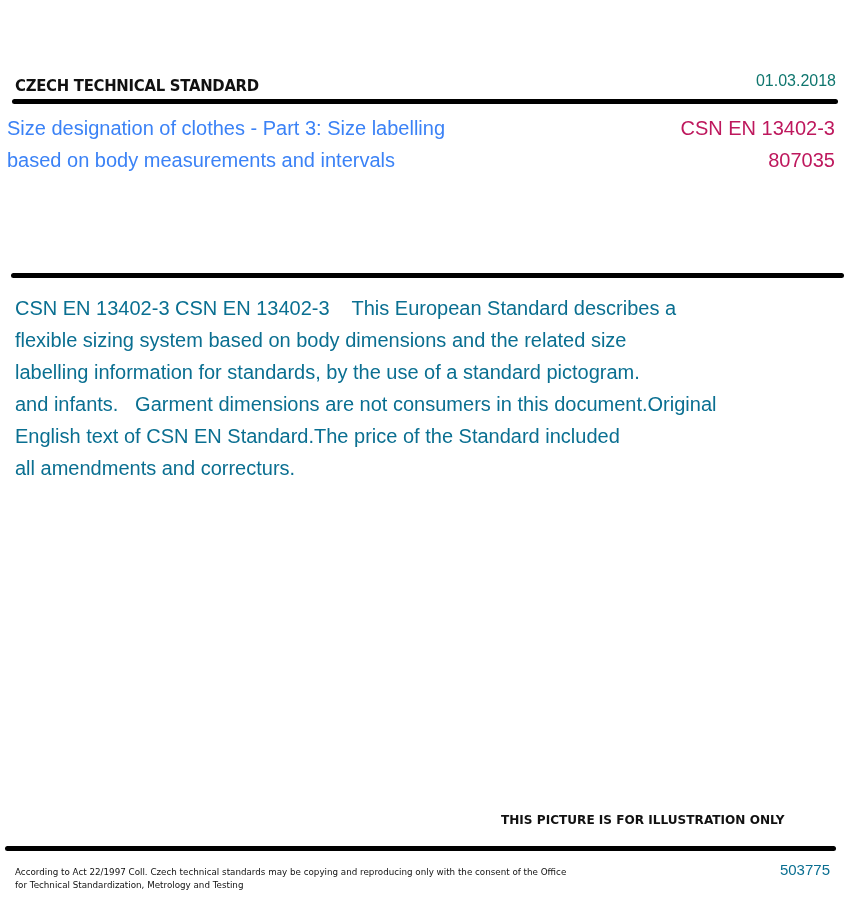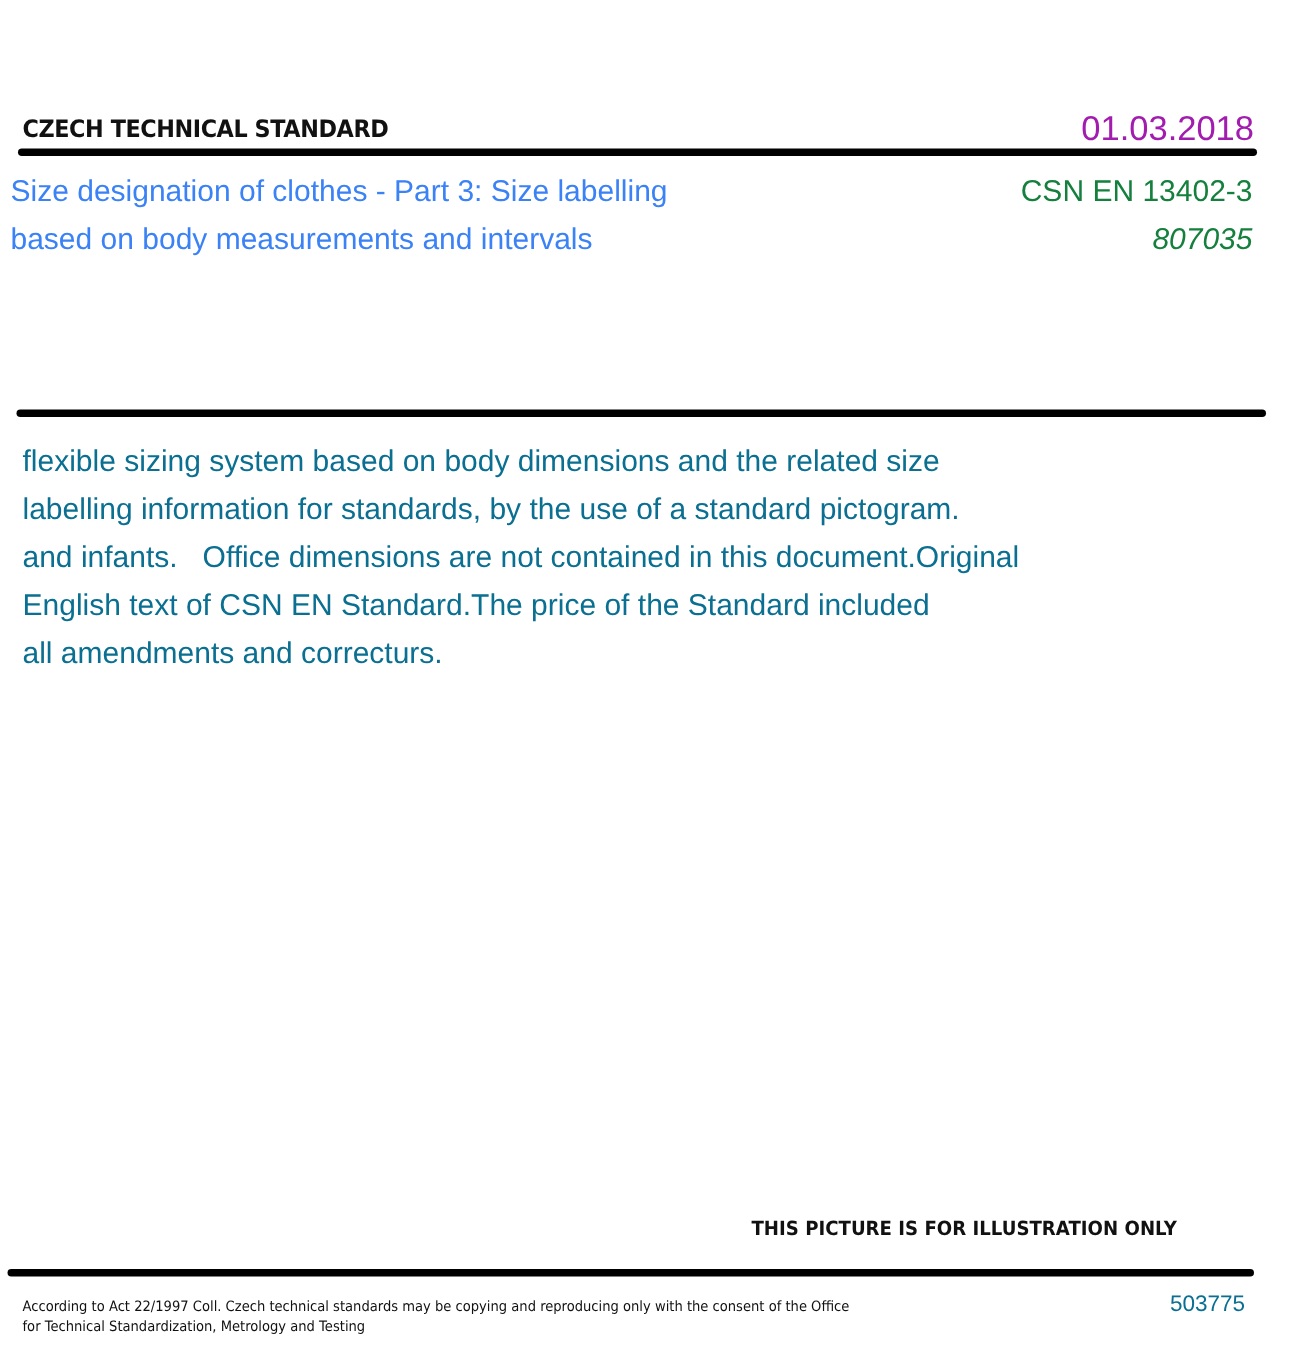--- a/index.html
+++ b/index.html
@@ -24,22 +24,22 @@
       font-size: 16px;
       color: #111111;
       letter-spacing: -0.3px;
       white-space: nowrap;
       transform: scaleX(0.93);
       transform-origin: left top;
     }
     .date {
       right: 29px;
       top: 72px;
-      font-size: 23px;
-      color: #a21caf;
+      font-size: 16px;
+      color: #0f766e;
       white-space: nowrap;
     }
     .rule {
       background: #000000;
       height: 5px;
       border-radius: 3px;
     }
     .rule-1 { left: 12px; top: 99px; width: 826px; }
     .rule-2 { left: 11px; top: 273px; width: 833px; }
     .rule-3 { left: 5px;  top: 846px; width: 831px; }
@@ -49,26 +49,26 @@
       font-size: 20px;
       color: #3b82f6;
       white-space: nowrap;
     }
     .title-line-1 { top: 117px; }
     .title-line-2 { top: 149px; }
 
     .code-line {
       right: 30px;
       font-size: 20px;
-      color: #15803d;
+      color: #be185d;
       white-space: nowrap;
       text-align: right;
     }
     .code-line-1 { top: 117px; }
-    .code-line-2 { top: 149px; font-style: italic; }
+    .code-line-2 { top: 149px; }
 
     .abstract {
       left: 15px;
       top: 292px;
       width: 820px;
       font-size: 20px;
       line-height: 32px;
       color: #0a6f91;
     }
     .abstract .line {
@@ -119,23 +119,24 @@
 
 <div class="abs title-line title-line-1">Size designation of clothes - Part 3: Size labelling</div>
 <div class="abs title-line title-line-2">based on body measurements and intervals</div>
 
 <div class="abs code-line code-line-1">CSN EN 13402-3</div>
 <div class="abs code-line code-line-2">807035</div>
 
 <div class="abs rule rule-2"></div>
 
 <div class="abs abstract">
+  <span class="line">CSN EN 13402-3 CSN EN 13402-3    This European Standard describes a</span>
   <span class="line">flexible sizing system based on body dimensions and the related size</span>
   <span class="line">labelling information for standards, by the use of a standard pictogram.</span>
-  <span class="line">and infants.   Office dimensions are not contained in this document.Original</span>
+  <span class="line">and infants.   Garment dimensions are not consumers in this document.Original</span>
   <span class="line">English text of CSN EN Standard.The price of the Standard included</span>
   <span class="line">all amendments and correcturs.</span>
 </div>
 
 <div class="abs illustration-note">THIS PICTURE IS FOR ILLUSTRATION ONLY</div>
 
 <div class="abs rule rule-3"></div>
 
 <div class="abs legal">
   <span class="line">According to Act 22/1997 Coll. Czech technical standards may be copying and reproducing only with the consent of the Office</span>

